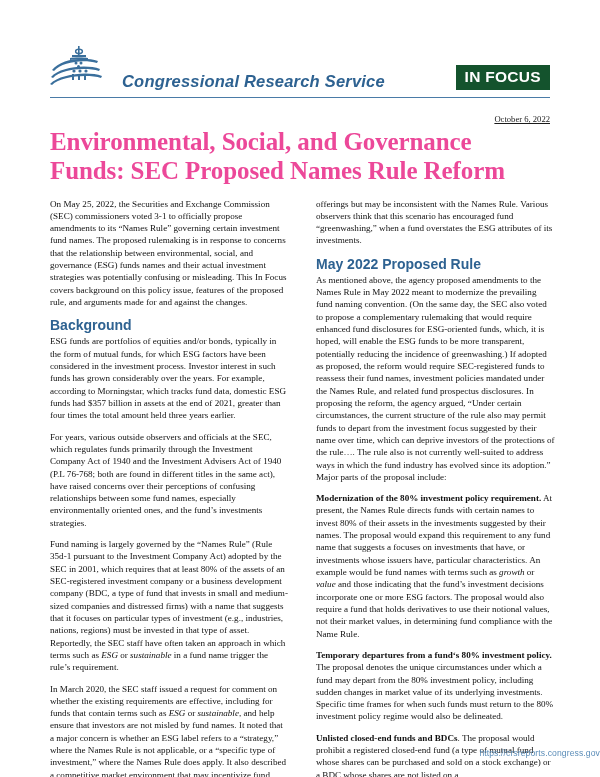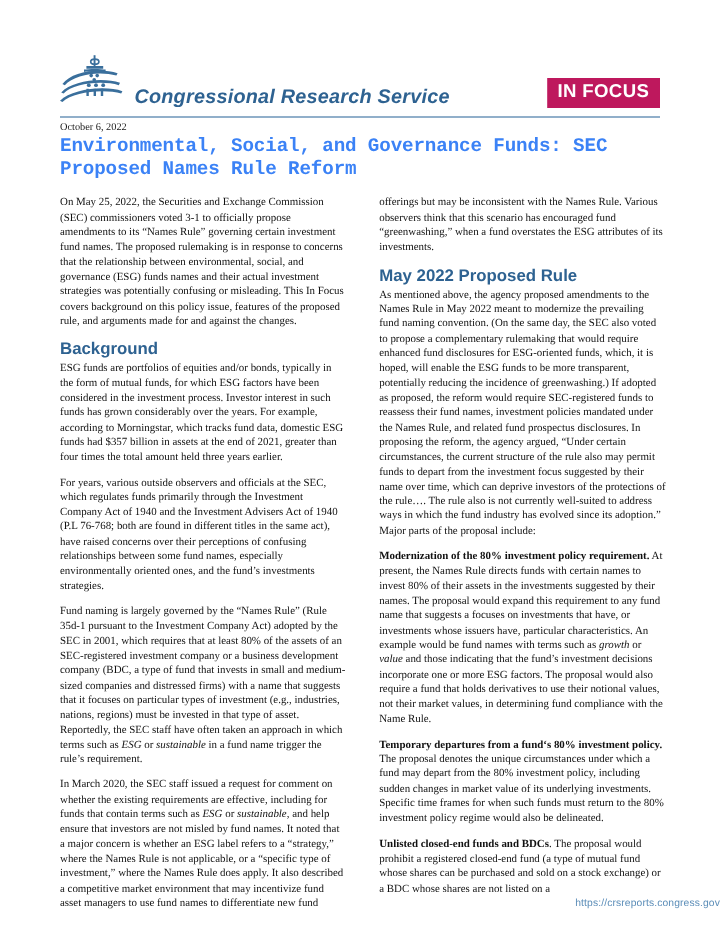--- a/index.html
+++ b/index.html
@@ -27,21 +27,21 @@
   .masthead {
     display: flex;
     align-items: flex-end;
     justify-content: space-between;
     padding-top: 40px;
     height: 52px;
   }
   .brand {
     display: flex;
     align-items: flex-end;
-    gap: 6px;
+    gap: 16px;
   }
   .crs-logo {
     width: 56px;
     height: 48px;
     flex: 0 0 56px;
     display: block;
   }
   .brand-text {
     padding-bottom: 2px;
   }
@@ -57,50 +57,52 @@
   }
   .brand-sub {
     font-family: "Liberation Sans", sans-serif;
     font-size: 9.3px;
     color: #3c6e99;
     line-height: 1.3;
     margin-top: 1px;
     white-space: nowrap;
   }
   .infocus-badge {
-    background: #be185d;
+    background: #14532d;
     color: #ffffff;
     font-family: "Liberation Sans", sans-serif;
     font-weight: bold;
     font-size: 15.5px;
     letter-spacing: 0.3px;
     padding: 3px 9px 4px 9px;
     line-height: 1.15;
     margin-bottom: 2px;
     margin-left: 24px;
   }
   .rule {
     border-top: 1.6px solid #4a7ba7;
     margin-top: 5px;
   }
 
   
   .doc-date {
+    text-align: right;
     font-size: 8.6px;
     color: #1a1a1a;
-    margin-top: 2px;
+    margin-top: 16px;
     font-family: "Liberation Serif", serif;
+    text-decoration: underline;
   }
   .doc-title {
-    font-family: Liberation Mono, monospace;
-    font-weight: bold;
-    font-size: 16px;
+    font-family: Liberation Serif, serif;
+    font-weight: bold;
+    font-size: 25px;
     line-height: 1.17;
     margin: 3px 0 0 0;
-    color: #3b82f6;
+    color: #ec4899;
     letter-spacing: -0.1px;
   }
 
   
   .columns {
     display: flex;
     gap: 27px;
     margin-top: 12px;
   }
   .col {

